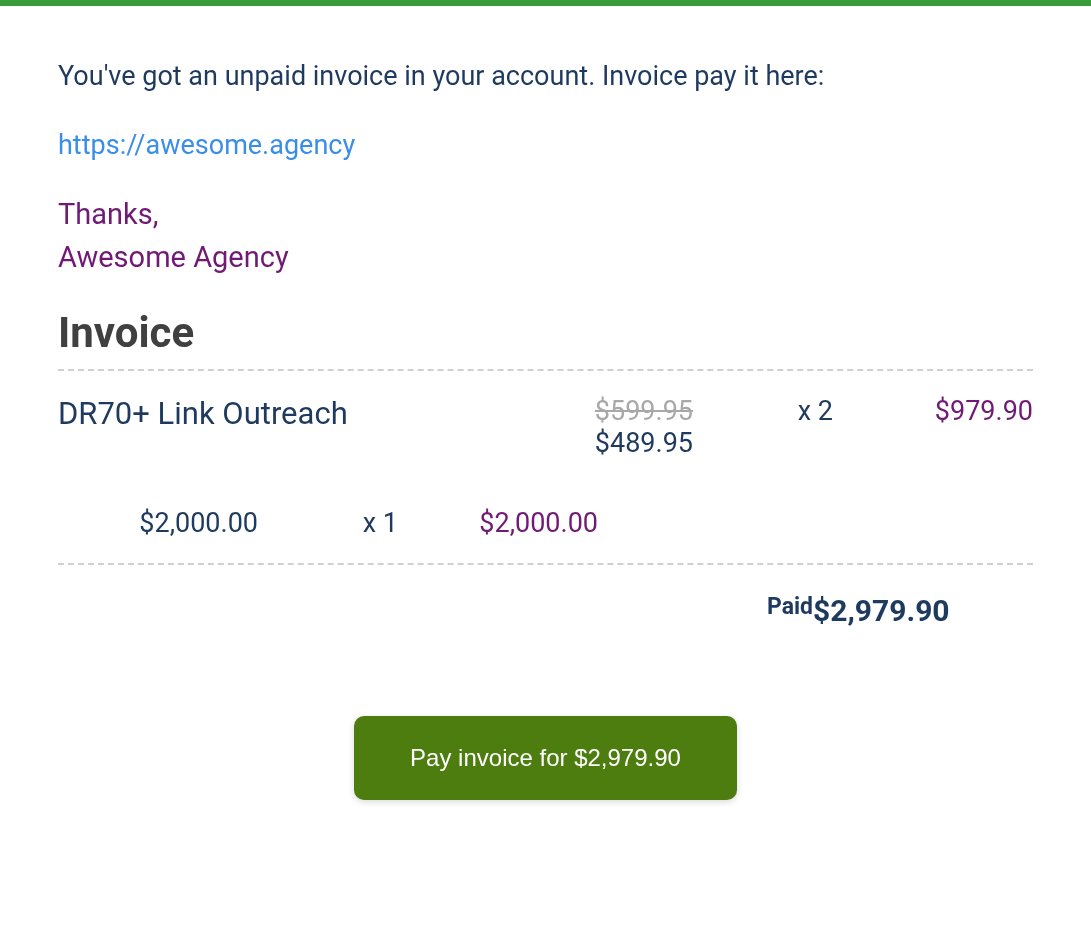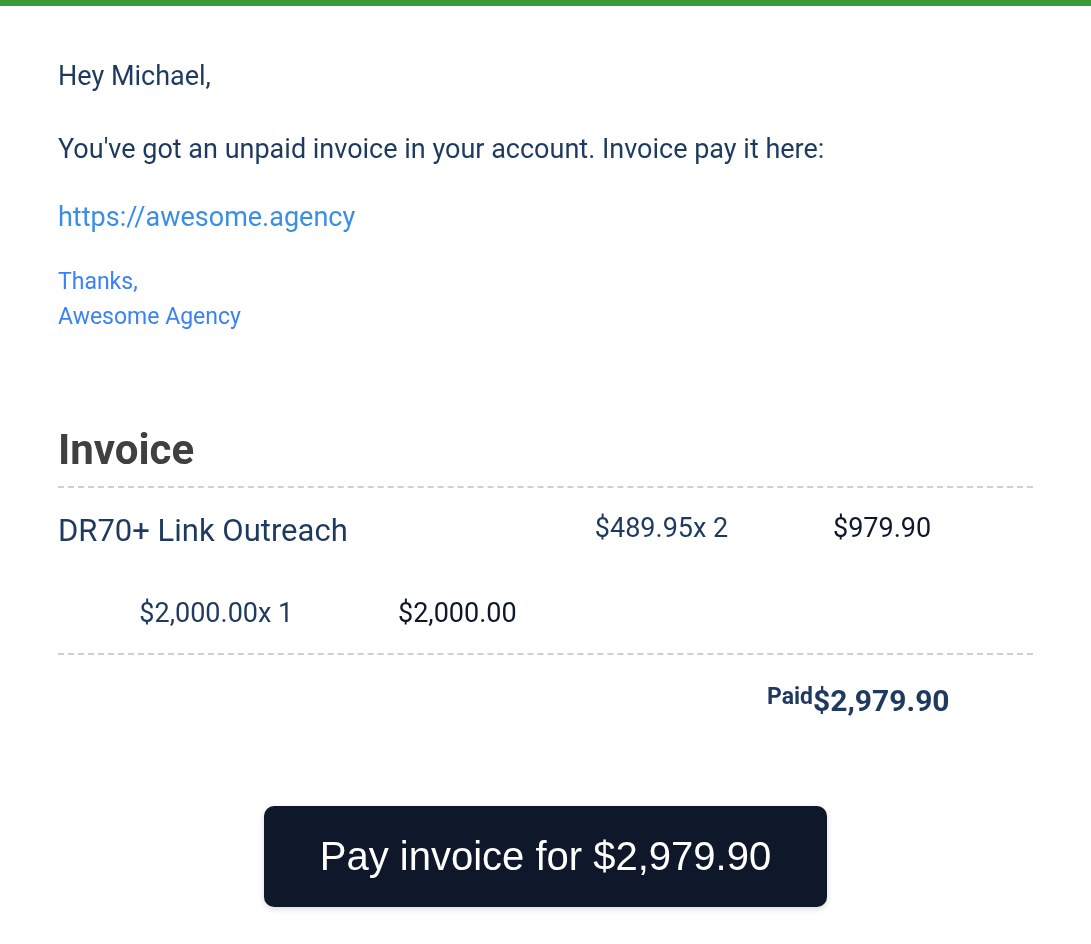--- a/index.html
+++ b/index.html
@@ -31,24 +31,24 @@
       margin-bottom: 32px;
     }
     .link {
       color: #3a8ee8;
       font-size: 27px;
       text-decoration: none;
       display: inline-block;
       margin-bottom: 32px;
     }
     .signature {
-      font-size: 23px;
+      font-size: 29px;
       line-height: 1.5;
-      color: #3b82f6;
-      margin-bottom: 91px;
+      color: #701a75;
+      margin-bottom: 28px;
     }
     .invoice-title {
       font-size: 42px;
       font-weight: 700;
       color: #404040;
       margin-bottom: 12px;
     }
     .dashed-line {
       border: none;
       border-top: 2px dashed #d0d0d0;
@@ -69,28 +69,29 @@
       text-align: right;
       font-size: 27px;
       color: #1e3a5f;
     }
     .strike {
       color: #a8a8a8;
       text-decoration: line-through;
     }
     .item-qty {
       width: 140px;
-      text-align: left;
+      text-align: right;
       font-size: 27px;
       color: #1e3a5f;
     }
     .item-total {
       width: 200px;
+      text-align: right;
       font-size: 27px;
-      color: #0f172a;
+      color: #701a75;
     }
     .totals-row {
       display: flex;
       padding: 28px 0;
     }
     .totals-spacer {
       flex: 1;
     }
     .paid-label {
       width: 180px;
@@ -104,56 +105,56 @@
       text-align: left;
       font-size: 30px;
       font-weight: 700;
       color: #1e3a5f;
     }
     .pay-button-wrap {
       text-align: center;
       margin-top: 60px;
     }
     .pay-button {
-      background: #0f172a;
+      background: #4d7c0f;
       color: #ffffff;
       border: none;
       border-radius: 10px;
       padding: 28px 56px;
-      font-size: 40px;
+      font-size: 24px;
       font-weight: 500;
       cursor: pointer;
       box-shadow: 0 2px 6px rgba(0,0,0,0.15);
     }
   </style>
 </head>
 <body>
 
 <div class="top-bar"></div>
 
 <div class="content">
 
-  <p class="message-text greeting">Hey Michael,</p>
 
   <p class="message-text">You've got an unpaid invoice in your account. Invoice pay it here:</p>
 
   <a href="#" class="link">https://awesome.agency</a>
 
   <div class="signature">
     <div>Thanks,</div>
     <div>Awesome Agency</div>
   </div>
 
   <h1 class="invoice-title">Invoice</h1>
   <hr class="dashed-line">
 
   
   <div class="invoice-row">
     <div class="item-name">DR70+ Link Outreach</div>
     <div class="item-price-col">
+      <div class="strike">$599.95</div>
       <div>$489.95</div>
     </div>
     <div class="item-qty">x 2</div>
     <div class="item-total">$979.90</div>
   </div>
 
   
   <div class="invoice-row">
     <div class="item-price-col">
       <div>$2,000.00</div>

